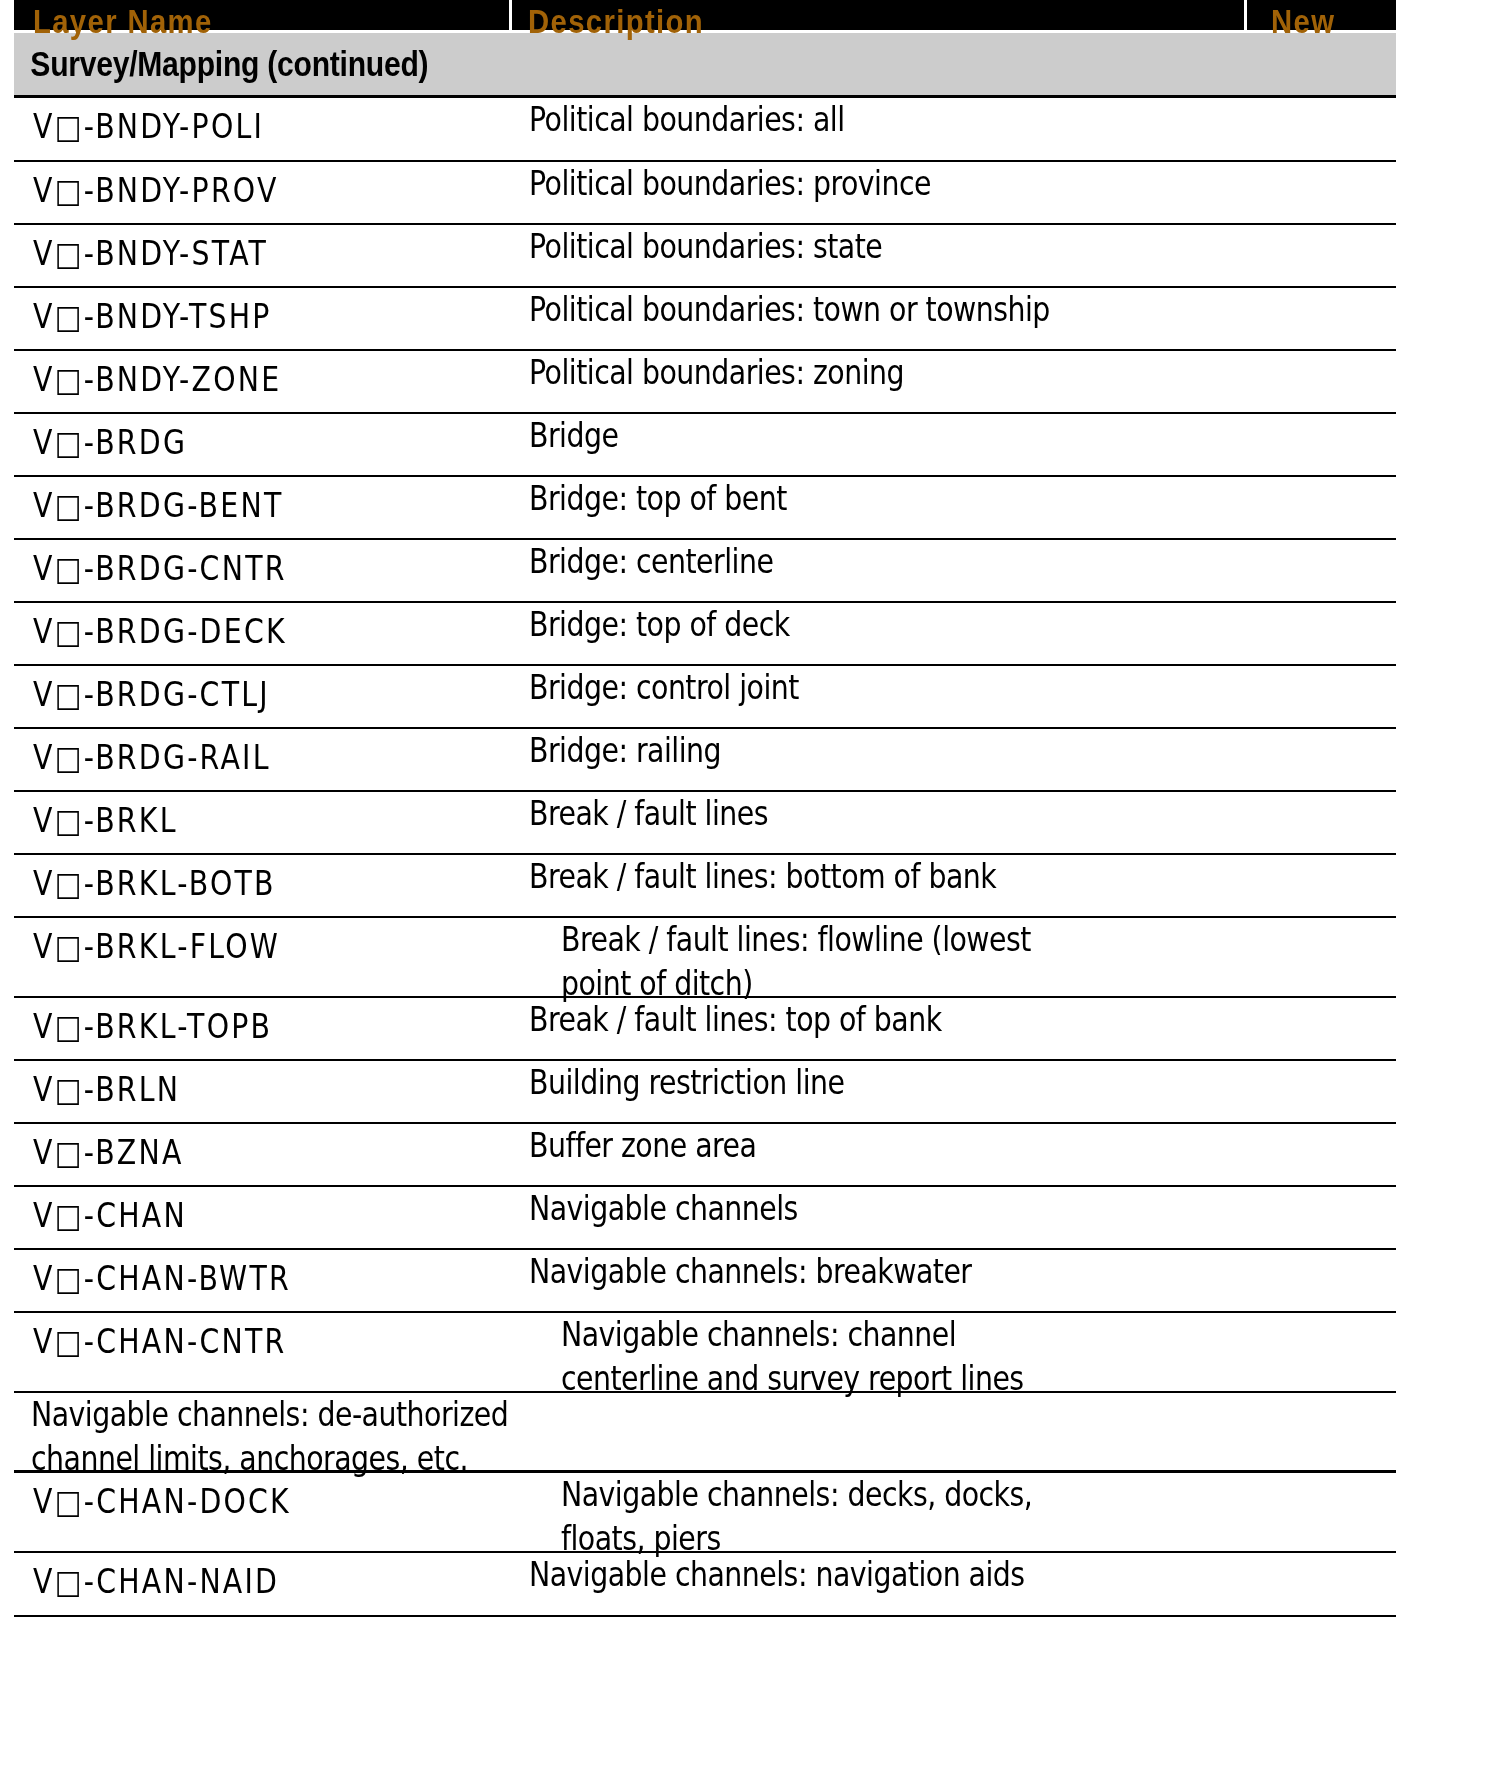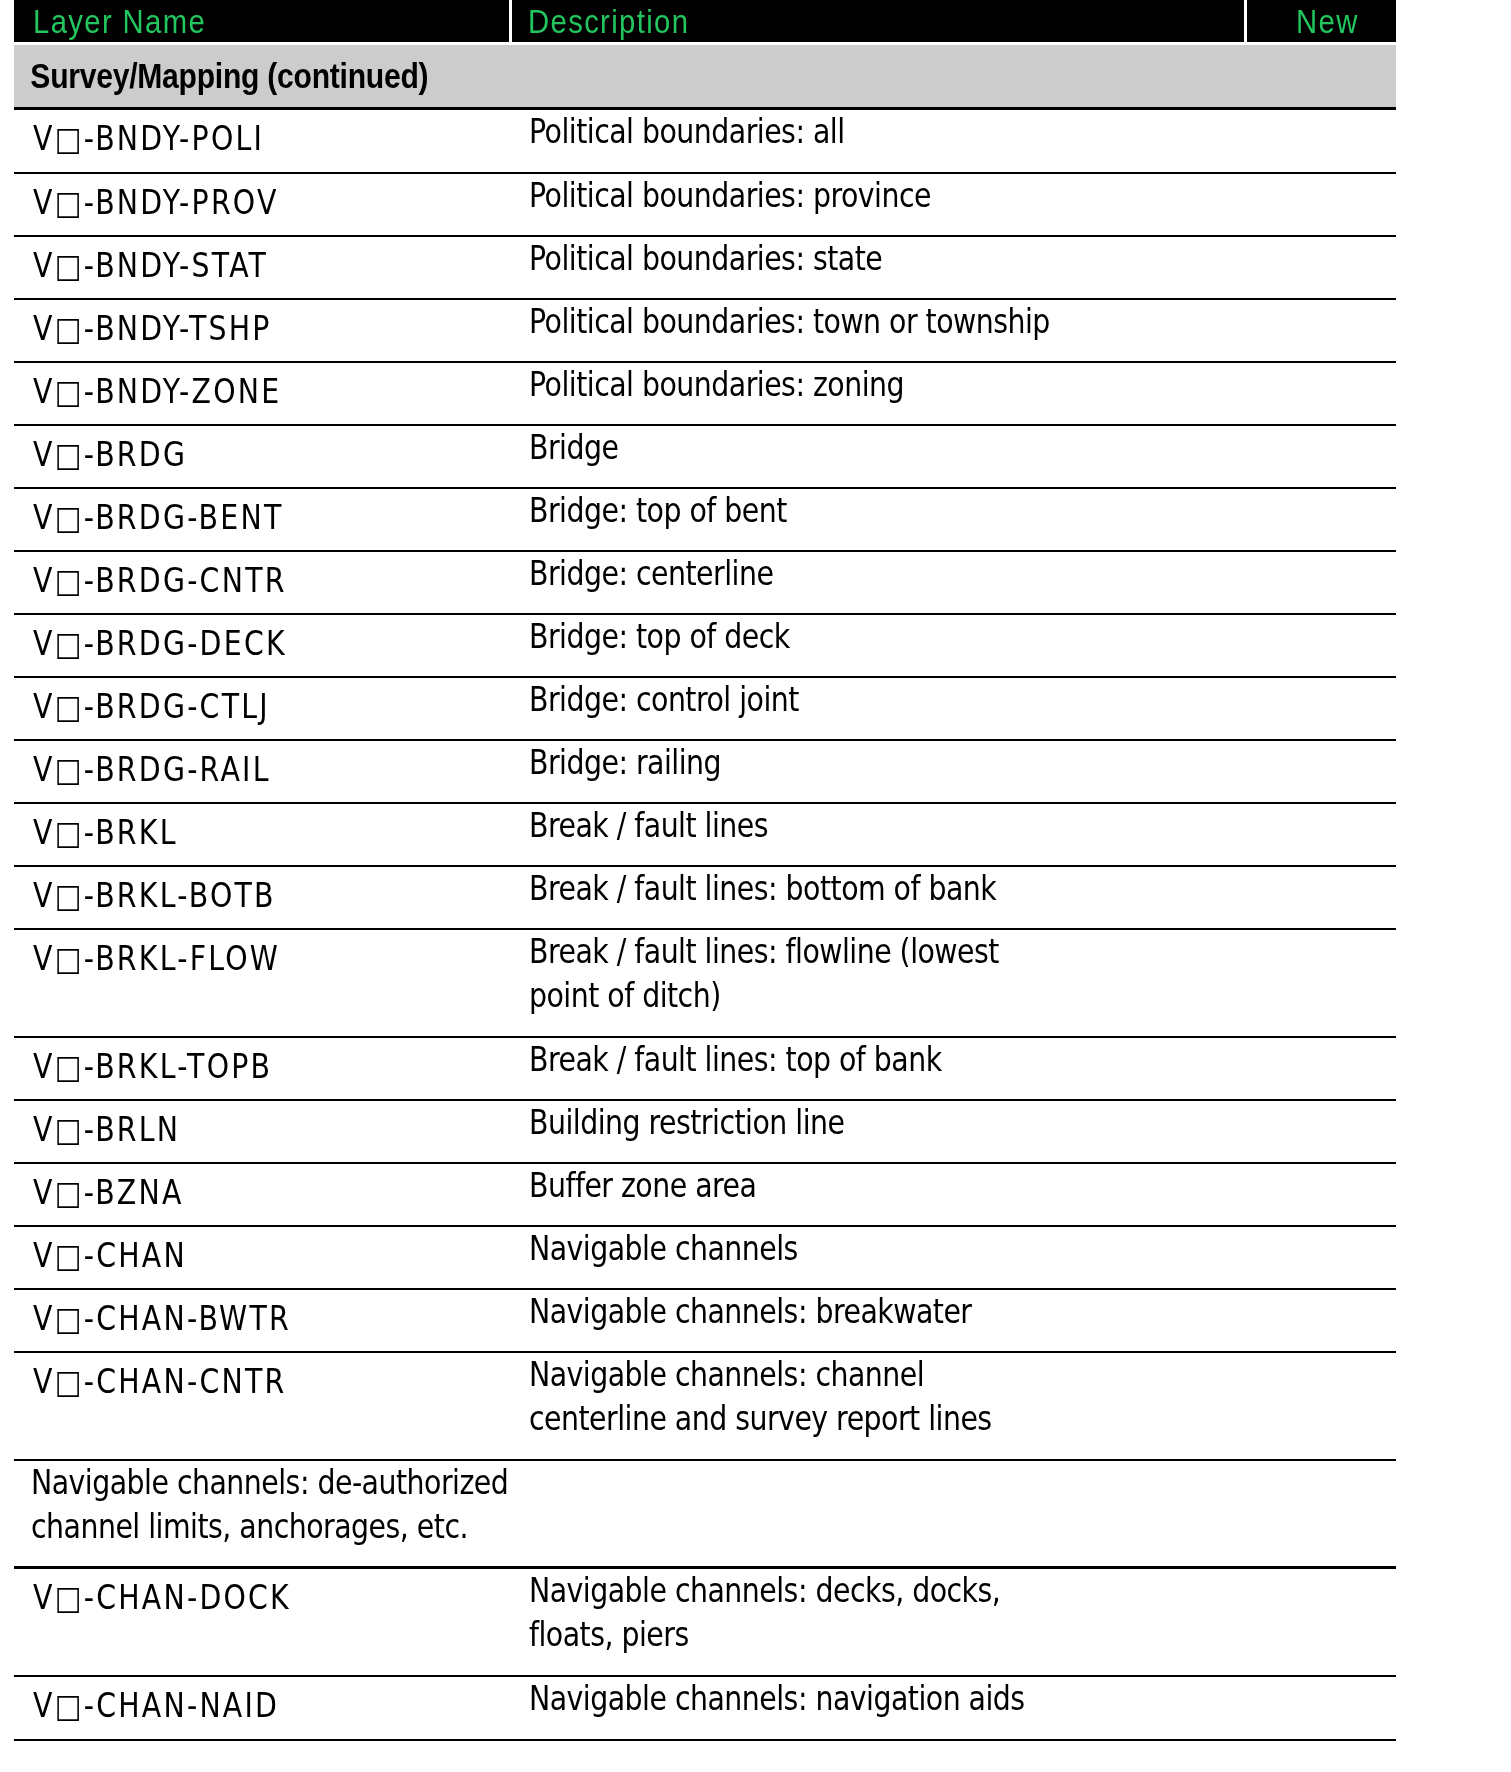--- a/index.html
+++ b/index.html
@@ -1,28 +1,28 @@
 <!DOCTYPE html>
 <html><head>
 <meta charset="utf-8">
 <style>
   html, body { margin: 0; padding: 0; background: #ffffff; }
   body { width: 1511px; height: 1772px; position: relative; overflow: hidden; font-family: "Liberation Sans", sans-serif; color: #000; }
   .table { position: absolute; left: 14px; top: 0; width: 1382px; }
-  .hdr { display: flex; height: 42px; background: #000; color: #22c55e; }
+  .hdr { display: flex; height: 30px; background: #000; color: #a16207; font-weight: bold; }
   .hdr .c { font-size: 34px; line-height: 42px; letter-spacing: 1.6px; box-sizing: border-box; white-space: nowrap; }
   .hdr .c1 { width: 498px; padding-left: 19px; border-right: 3px solid #fff; }
   .hdr .c2 { width: 735px; padding-left: 16px; border-right: 3px solid #fff; }
-  .hdr .c3 { flex: 1; padding-left: 49px; }
+  .hdr .c3 { flex: 1; padding-left: 24px; }
   .gap { height: 3px; background: #fff; }
   .section { height: 62px; background: #cccccc; border-bottom: 3px solid #000; box-sizing: content-box; display: flex; align-items: center; }
   .section span { font-weight: bold; font-size: 35px; padding-left: 19px; letter-spacing: -0.3px; }
   .row { display: flex; border-bottom: 2px solid #000; box-sizing: border-box; }
   .row.single { height: 63px; }
-  .row.double { height: 108px; }
+  .row.double { height: 80px; gap: 32px; }
   .row.first { height: 64px; }
   .row .c1 { width: 498px; padding-left: 19px; box-sizing: border-box; font-family: "DejaVu Sans", sans-serif; font-size: 33px; letter-spacing: 2.6px; line-height: 46px; padding-top: 6px; white-space: nowrap; transform-origin: left; }
   .row .c2 { width: 735px; padding-left: 17px; box-sizing: border-box; font-family: "DejaVu Sans", sans-serif; font-size: 33px; letter-spacing: -0.6px; line-height: 44px; white-space: pre-line; }
   .row .c3 { flex: 1; }
   .cond { display: inline-block; transform: scaleX(0.86); transform-origin: left center; }
 </style>
 </head>
 <body>
 
 <div class="table">

